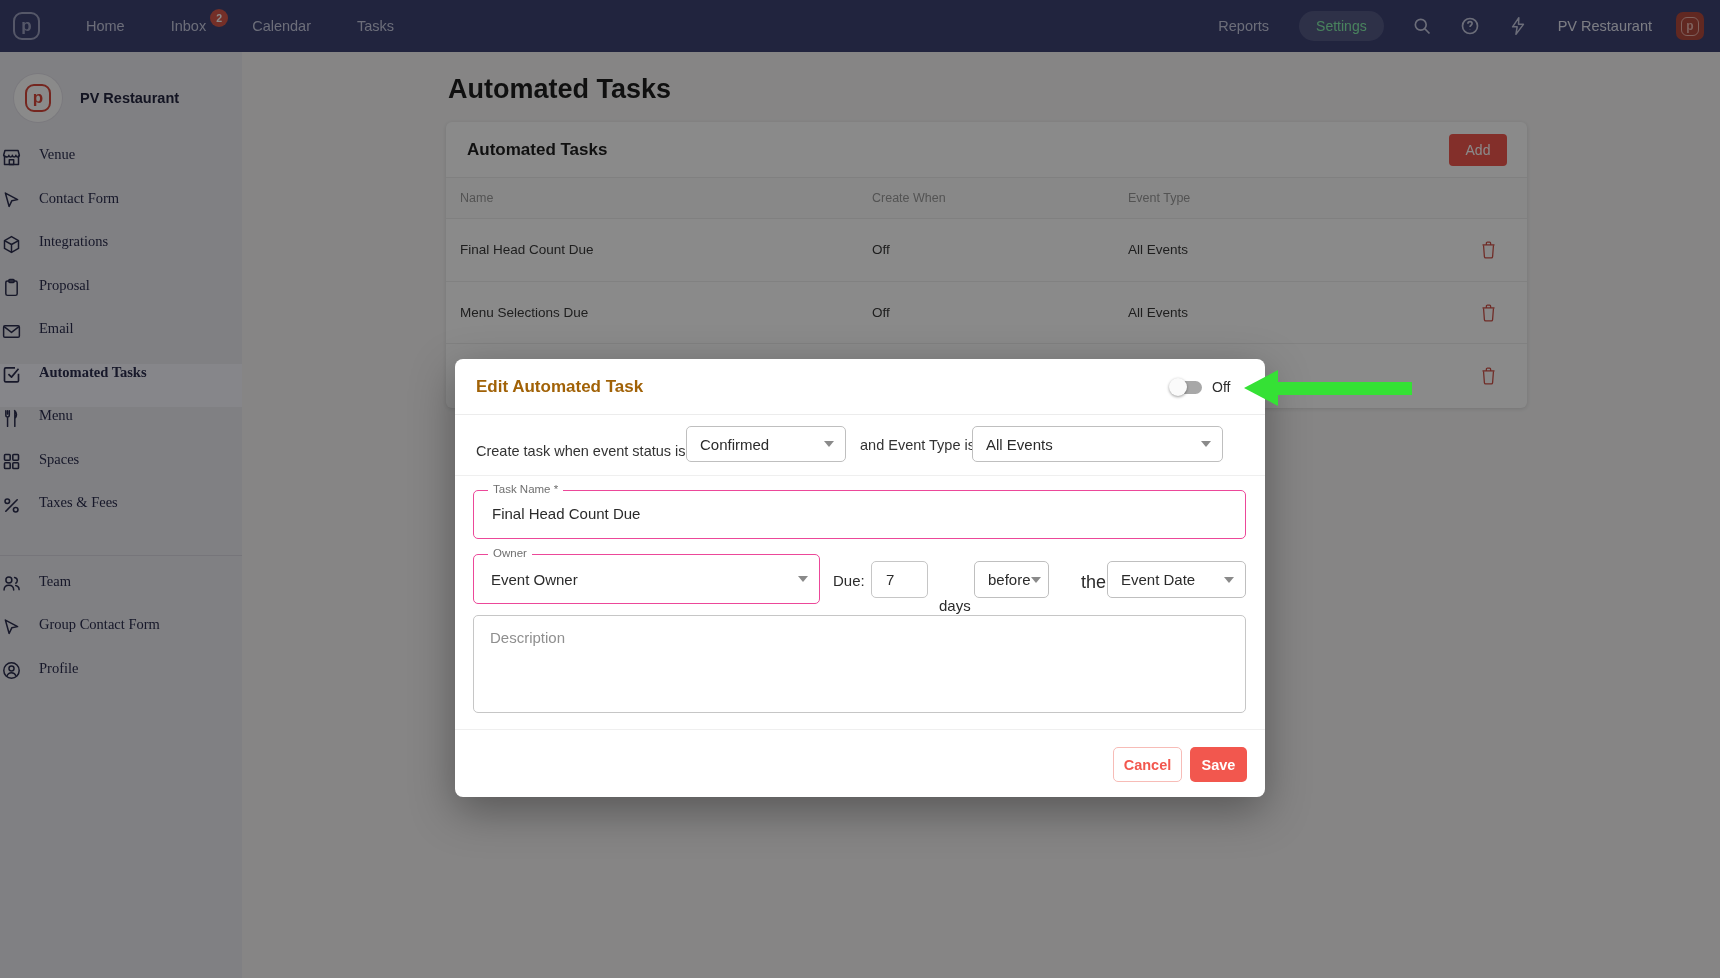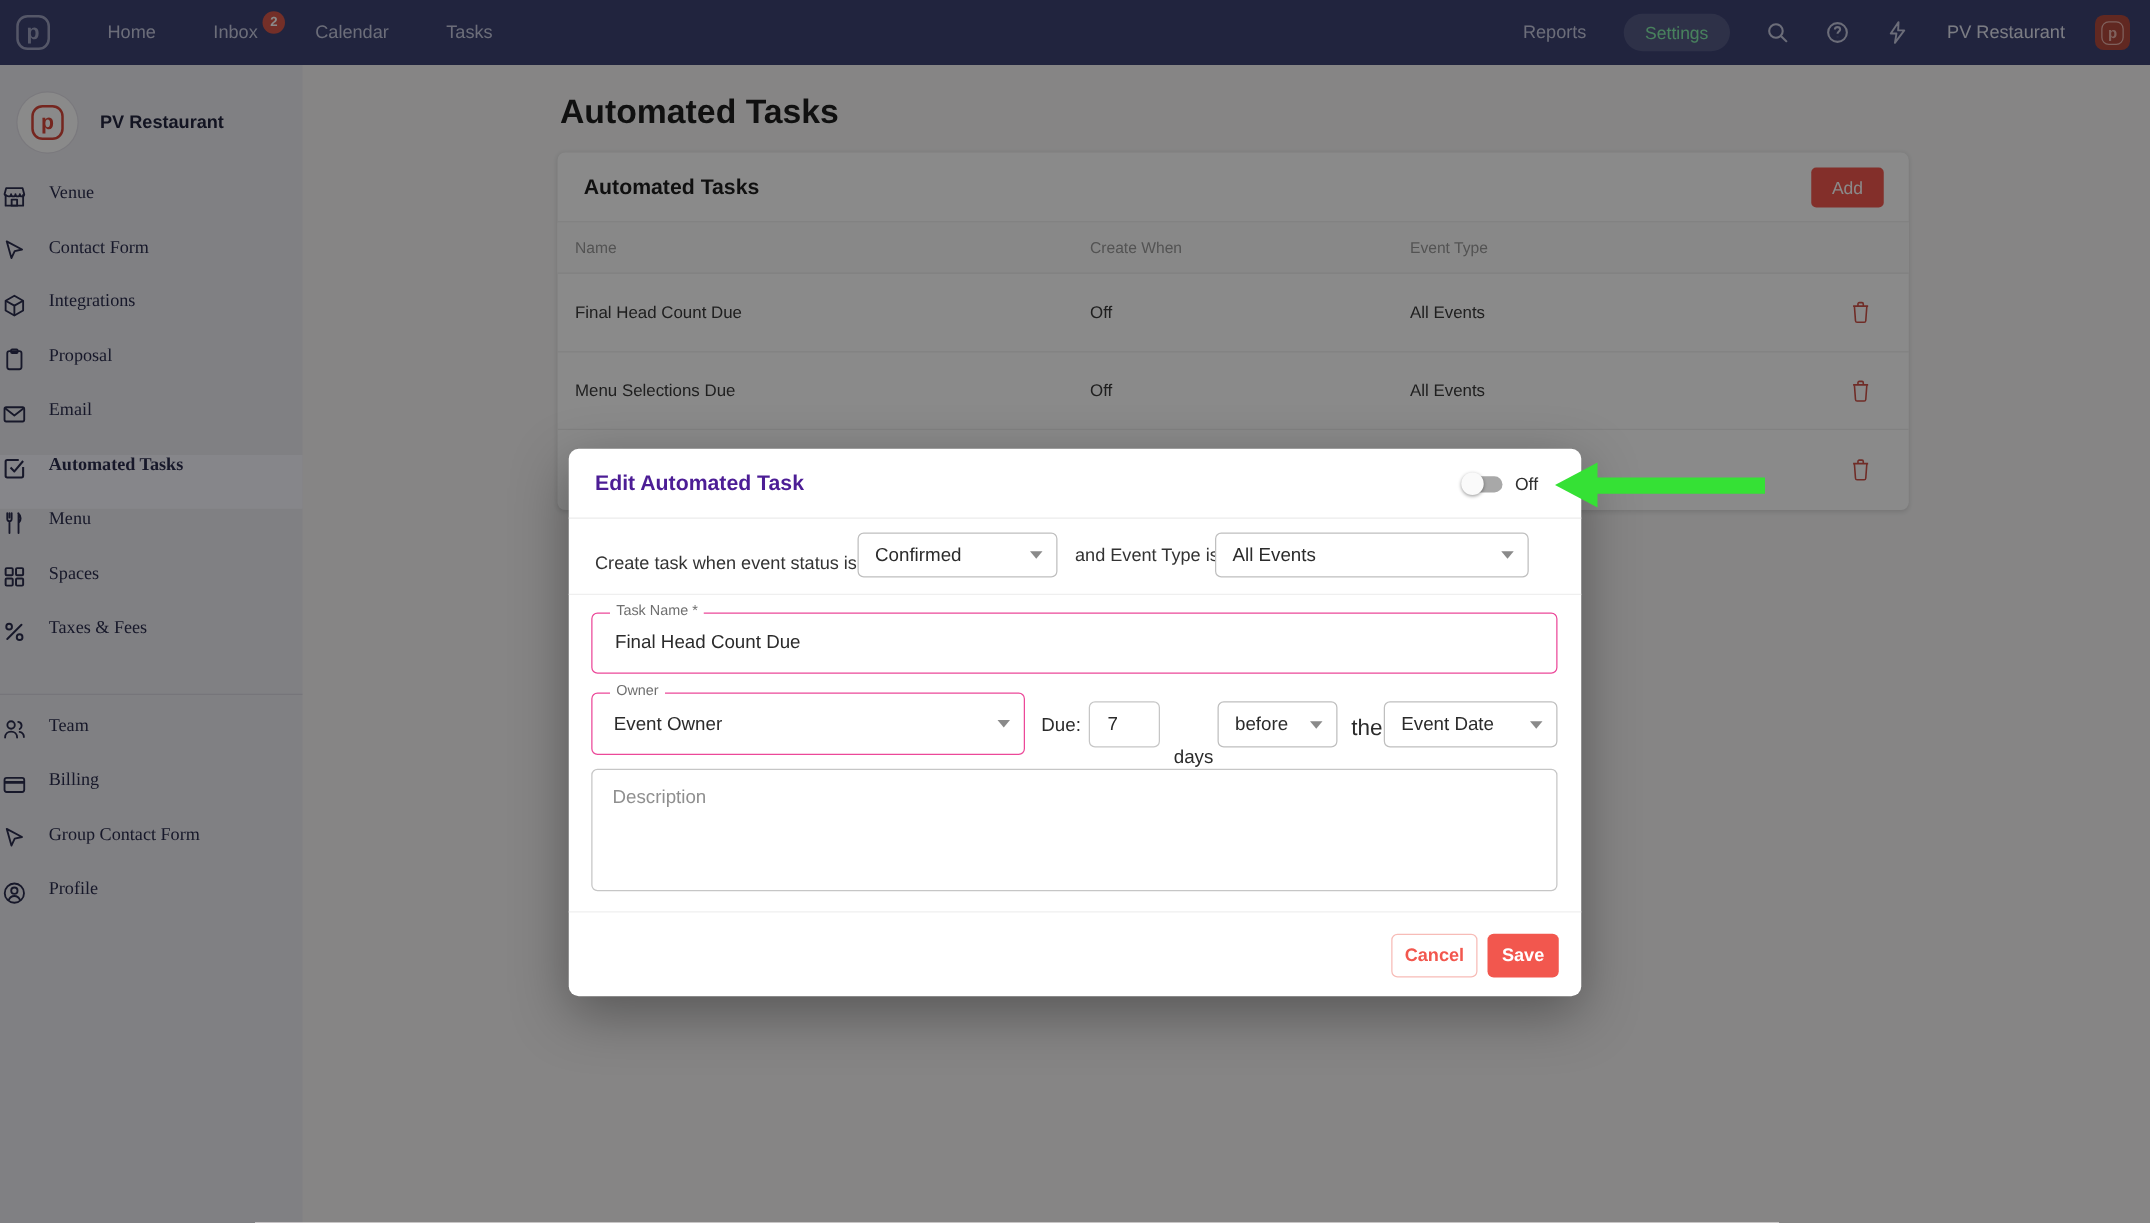--- a/index.html
+++ b/index.html
@@ -66,21 +66,21 @@
   .trash { cursor:pointer; display:flex; }
   .trash svg { stroke:#cf5248; }
 
   
   .overlay { position:absolute; left:0; top:0; width:1720px; height:978px;
     background:rgba(0,0,0,0.46); z-index:40; }
   .modal { position:absolute; left:455px; top:359px; width:810px; height:438px; background:#ffffff;
     border-radius:8px; box-shadow:0 14px 44px rgba(0,0,0,0.35); z-index:50; }
   .modal-header { position:absolute; left:0; top:0; width:100%; height:56px;
     border-bottom:1px solid #ececec; }
-  .modal-title { position:absolute; left:21px; top:18px; font-size:17px; font-weight:700; color:#4c1d95; }
+  .modal-title { position:absolute; left:21px; top:18px; font-size:17px; font-weight:700; color:#a16207; }
   .toggle-wrap { position:absolute; left:714px; top:19px; display:flex; align-items:center; cursor:pointer; }
   .toggle { position:relative; width:36px; height:18px; }
   .toggle .track { position:absolute; left:3px; top:3px; width:30px; height:13px; border-radius:7px;
     background:#a8a8a8; }
   .toggle .knob { position:absolute; left:0; top:0; width:18px; height:18px; border-radius:50%;
     background:#fafafa; box-shadow:0 1px 3px rgba(0,0,0,0.4); }
   .toggle-label { font-size:14px; color:#2e2e2e; margin-left:7px; }
 
   .m-label { font-size:14.5px; color:#333333; }
   .sel { position:absolute; border:1px solid #bfbfbf; border-radius:5px; background:#fff;
@@ -99,21 +99,21 @@
     font-size:11.5px; color:#6f6f6f; }
   .field-val { position:absolute; left:18px; top:14px; font-size:15px; color:#2b2b2b; }
   .f-taskname { left:18px; top:131px; width:773px; height:49px; }
   .sel-owner { left:18px; top:195px; width:347px; height:50px; }
   .sel-owner .sel-val { margin-left:17px; }
   .due-label { position:absolute; left:378px; top:213px; font-size:15px; color:#2b2b2b; }
   .due-input { position:absolute; left:416px; top:202px; width:57px; height:37px;
     border:1px solid #c6c6c6; border-radius:5px; font-size:15px; color:#2b2b2b; padding-left:14px;
     font-family:"Liberation Sans", sans-serif; }
   .days-label { position:absolute; left:484px; top:213px; font-size:15px; color:#2b2b2b;margin-top:25px; }
-  .sel-before { left:519px; top:202px; width:96px; height:37px;align-items:center; }
+  .sel-before { left:519px; top:202px; width:75px; height:37px;align-items:center; }
   .the-label { position:absolute; left:626px; top:213px; font-size:18px; color:#2b2b2b; }
   .sel-date { left:652px; top:202px; width:139px; height:37px; }
   .f-desc { position:absolute; left:18px; top:256px; width:773px; height:98px; border:1px solid #c6c6c6;
     border-radius:5px; resize:none; font-size:15px; color:#2b2b2b; padding:13px 16px;
     font-family:"Liberation Sans", sans-serif; }
   .f-desc::placeholder { color:#8f8f8f; }
   .m-footer-div { position:absolute; left:0; top:370px; width:100%; height:1px; background:#efefef; }
   .cancel-btn { position:absolute; left:658px; top:388px; width:69px; height:35px; background:#fff;
     border:1px solid #f7bcb7; border-radius:5px; color:#f2574e; font-size:14.5px; font-weight:700; cursor:pointer; }
   .save-btn { position:absolute; left:735px; top:388px; width:57px; height:35px; background:#f2574e;
@@ -278,29 +278,20 @@
           <svg width="21" height="21" viewBox="0 0 24 24" fill="none" stroke-width="1.7" stroke-linecap="round">
             <circle cx="9" cy="8" r="3.4"></circle>
             <path d="M3.5 19.5 C3.5 16 6 14 9 14 C12 14 14.5 16 14.5 19.5"></path>
             <path d="M15.5 5.2 C17.3 5.5 18.6 6.9 18.6 8.7 C18.6 10 17.9 11.1 16.9 11.7"></path>
             <path d="M16.8 14.3 C19.2 14.9 20.7 16.7 20.7 19"></path>
           </svg>
         </span>
         <span class="lbl">Team</span>
       </div>
 
-      <div class="side-item">
-        <span class="icn">
-          <svg width="21" height="21" viewBox="0 0 24 24" fill="none" stroke-width="1.7">
-            <rect x="3" y="6" width="18" height="13" rx="2"></rect>
-            <line x1="3" y1="10.2" x2="21" y2="10.2" stroke-width="2.4"></line>
-          </svg>
-        </span>
-        <span class="lbl">Billing</span>
-      </div>
 
       <div class="side-item">
         <span class="icn">
           <svg width="21" height="21" viewBox="0 0 24 24" fill="none" stroke-width="1.7" stroke-linejoin="round">
             <path d="M5 3.5 L19 11 L12.3 12.4 L9.3 18.8 Z"></path>
           </svg>
         </span>
         <span class="lbl">Group Contact Form</span>
       </div>
 

